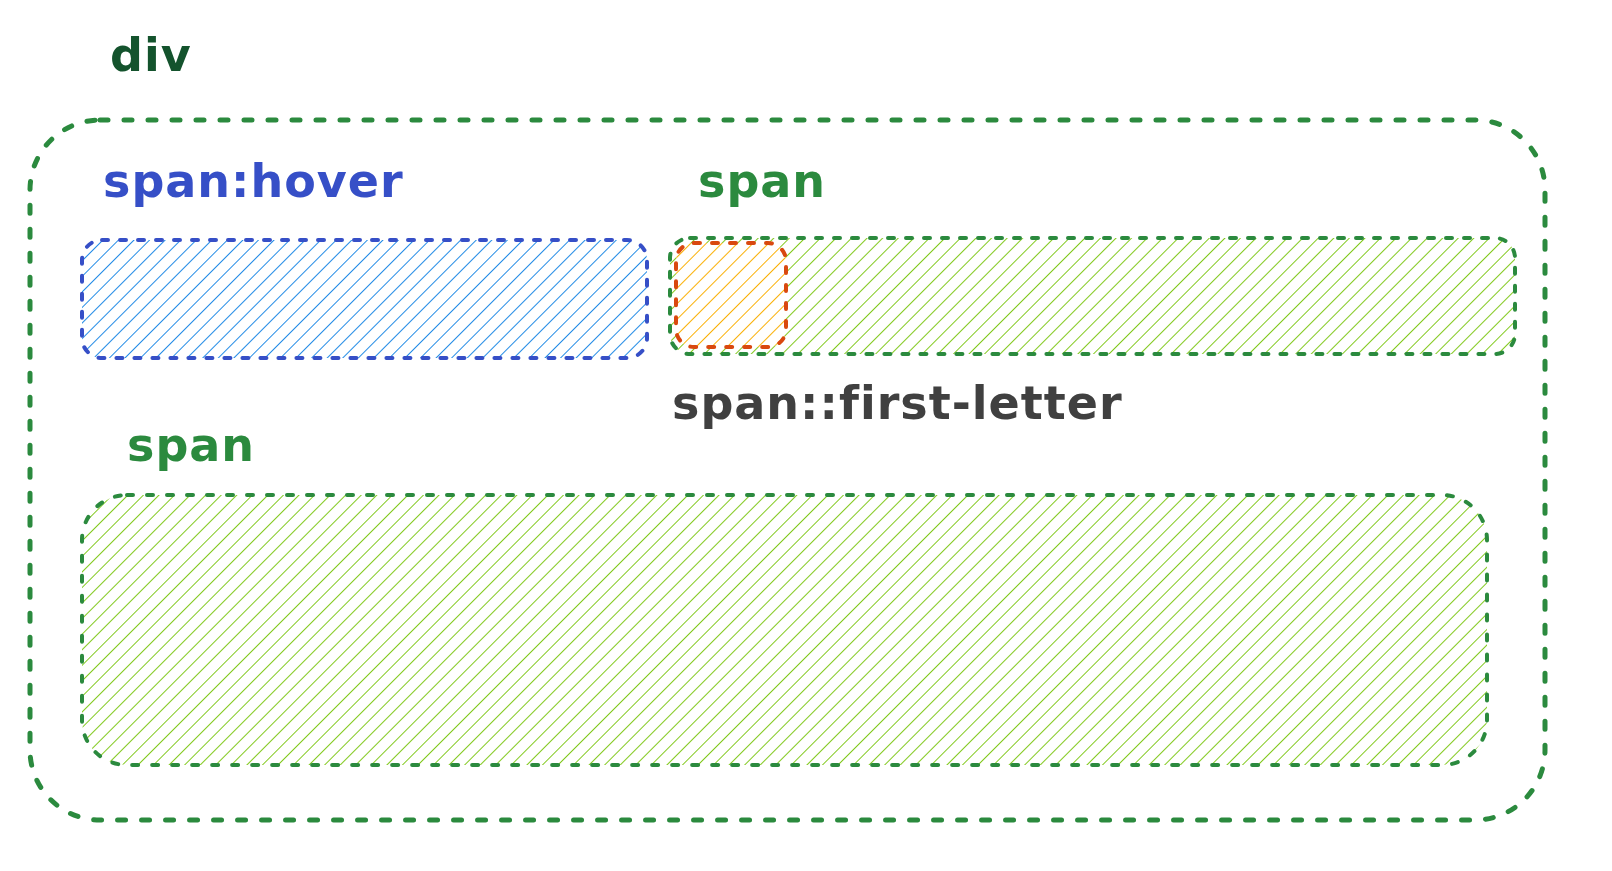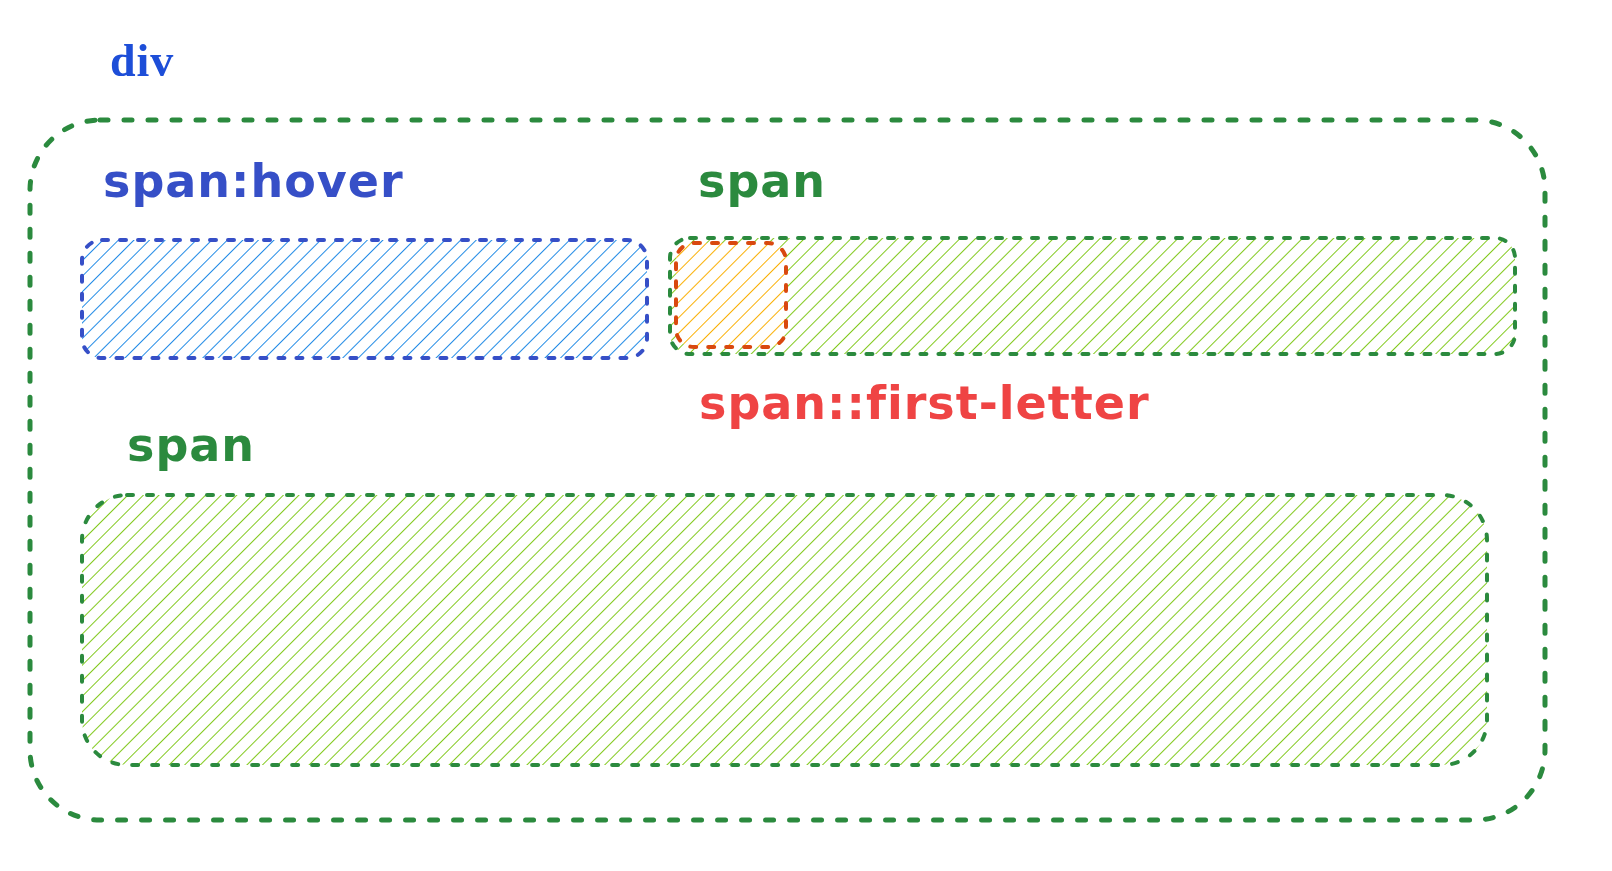--- a/index.html
+++ b/index.html
@@ -30,21 +30,21 @@
   <rect x="82" y="240" width="565" height="118" rx="20" ry="20" fill="url(#hatch-blue)" stroke="#364fc7" stroke-width="4" stroke-dasharray="6 12" stroke-linecap="round"></rect>
 
   <rect x="670" y="238" width="845" height="116" rx="20" ry="20" fill="url(#hatch-green)" stroke="#2b8a3e" stroke-width="4" stroke-dasharray="6 12" stroke-linecap="round"></rect>
 
   <rect x="676" y="243" width="110" height="104" rx="18" ry="18" fill="#ffffff" stroke="none"></rect>
   <rect x="676" y="243" width="110" height="104" rx="18" ry="18" fill="url(#hatch-orange)" stroke="#d9480f" stroke-width="4" stroke-dasharray="6 12" stroke-linecap="round"></rect>
 
   <rect x="82" y="495" width="1405" height="270" rx="45" ry="45" fill="url(#hatch-green)" stroke="#2b8a3e" stroke-width="4" stroke-dasharray="6 14" stroke-linecap="round"></rect>
 </svg>
 
-<div class="label" style="left:110px; top:38px; color:#1d4ed8;font-family:Liberation Serif, serif;">div</div>
+<div class="label" style="left:110px; top:32px; color:#14532d;">div</div>
 
 <div class="label" style="left:103px; top:158px; color:#364fc7;">span:hover</div>
 
 <div class="label" style="left:698px; top:158px; color:#2b8a3e;">span</div>
 
-<div class="label" style="left:672px; top:380px; color:#ef4444;margin-left:27px;">span::first-letter</div>
+<div class="label" style="left:672px; top:380px; color:#404040;">span::first-letter</div>
 
 <div class="label" style="left:127px; top:422px; color:#2b8a3e;">span</div>
 
 </body></html>

